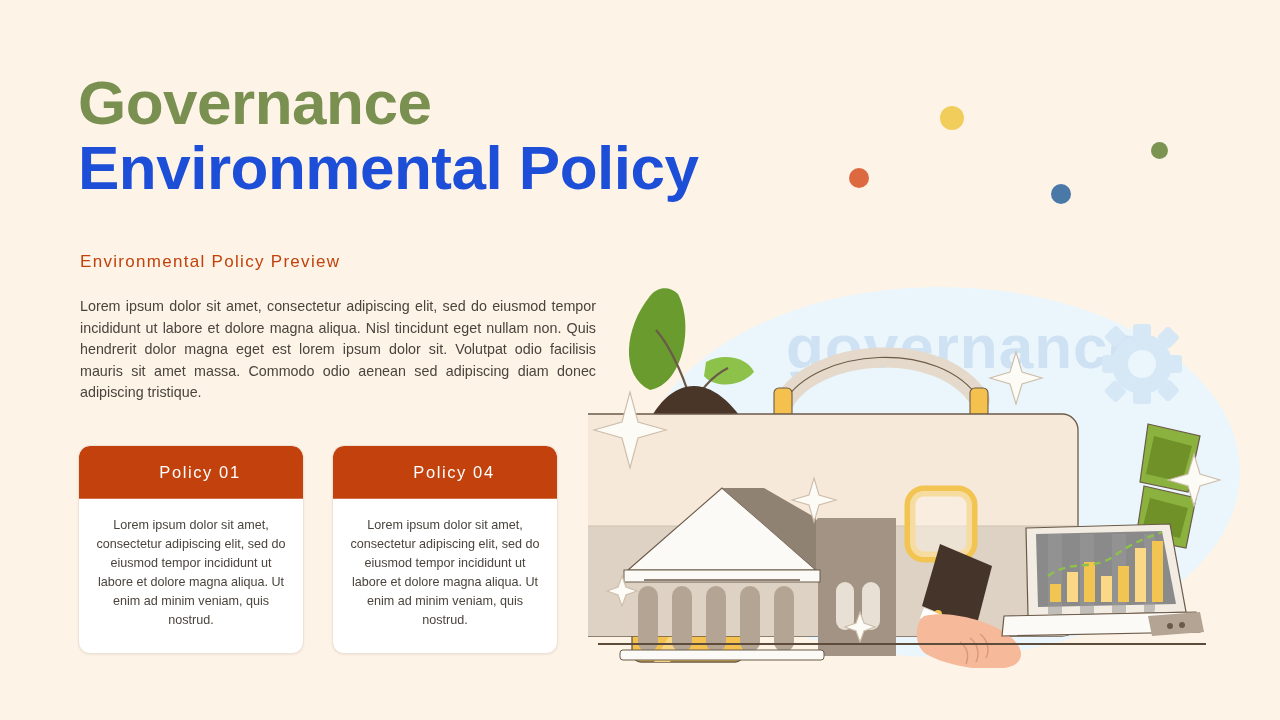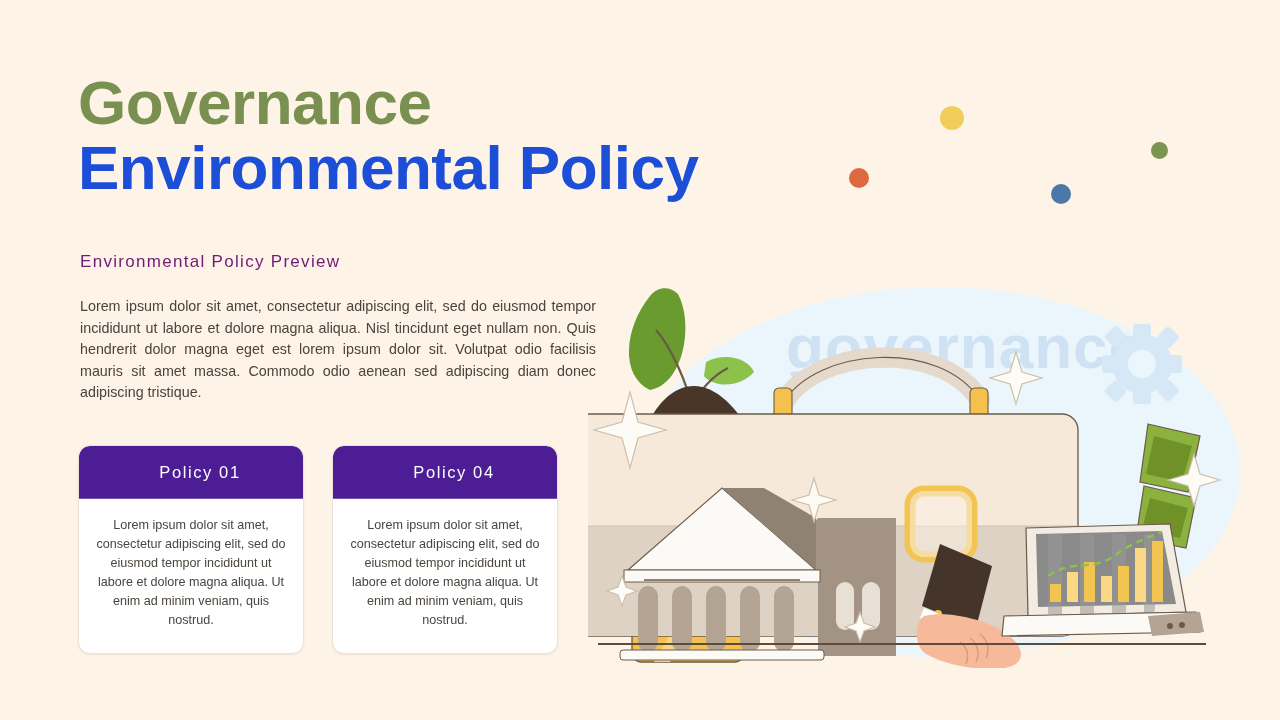--- a/index.html
+++ b/index.html
@@ -31,21 +31,21 @@
   }
   .title-line.l1 { color:#799050; }
   .title-line.l2 { color:#1d4ed8; margin-top:4px; }
 
   
   .subtitle {
     position:absolute;
     left:80px; top:252px;
     font-size:17px;
     letter-spacing:1.3px;
-    color:#701a75;
+    color:#c2410c;
     font-weight:400;
   }
   .paragraph {
     position:absolute;
     left:80px; top:296px;
     width:516px;
     font-size:14.3px;
     line-height:21.6px;
     color:#4a443d;
     text-align:justify;
@@ -65,21 +65,21 @@
     border-radius:12px;
     border:1px solid #ece2d5;
     box-shadow:0 1px 2px rgba(120,100,70,0.10);
     overflow:hidden;
     display:flex;
     flex-direction:column;
     height:209px;
   }
   .card-header {
     height:53px;
-    background:#4c1d95;
+    background:#c2410c;
     border-radius:11px 11px 0 0;
     display:flex;
     align-items:center;
     justify-content:center;
     box-shadow:inset 0 -1px 0 rgba(255,255,255,0.25);
     padding-left:18px;
   }
   .card-header-title {
     color:#ffffff;
     font-size:16.5px;

